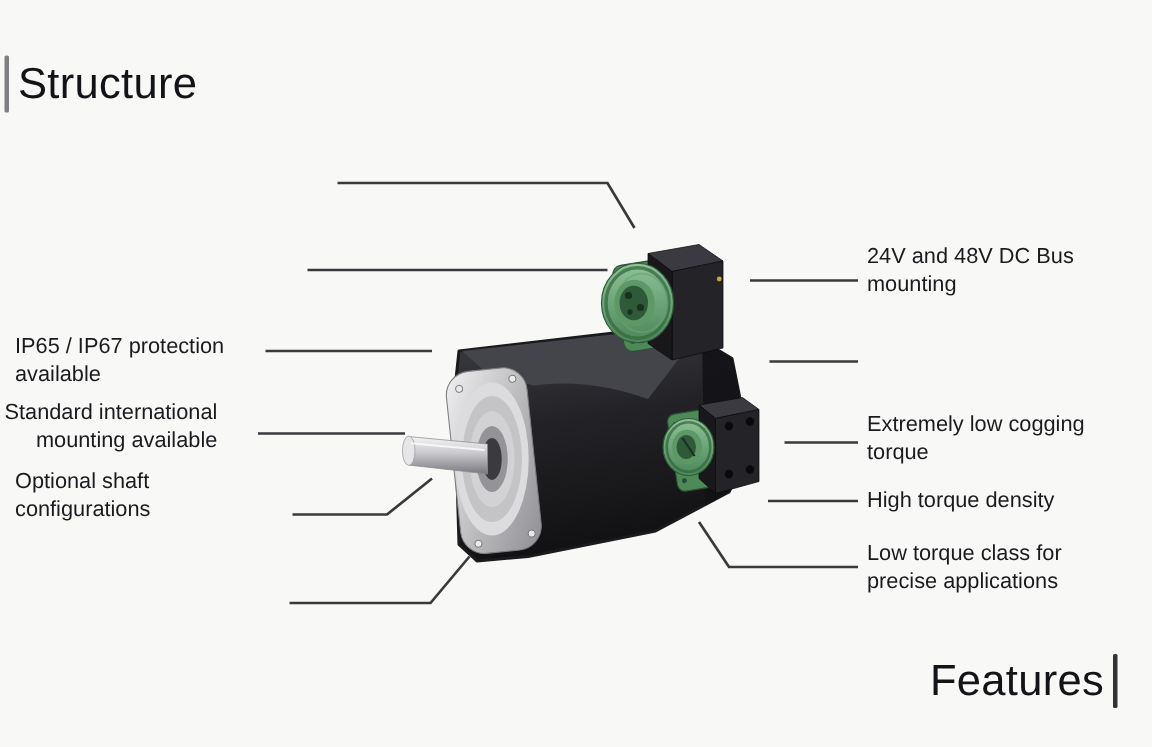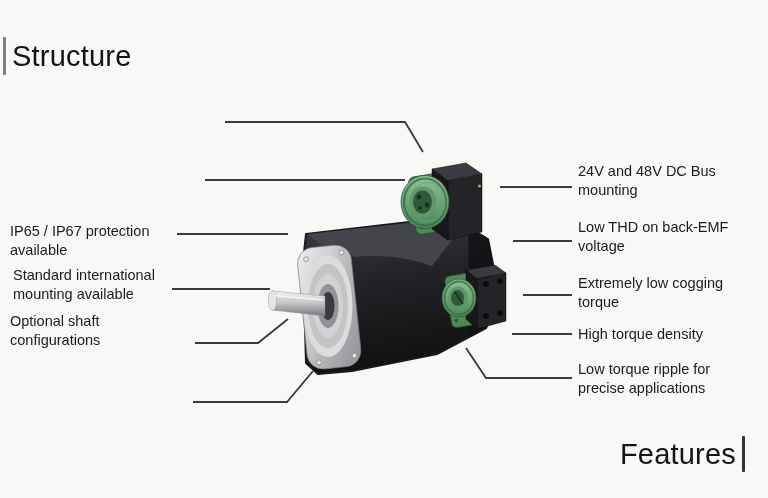--- a/index.html
+++ b/index.html
@@ -28,21 +28,21 @@
   .heading-features{top:436px;right:23px;}
   .heading-features .bar{height:36px;background:var(--features-bar);}
   .label{
     position:absolute;font-size:14.5px;line-height:19px;font-weight:500;
     white-space:pre-line;color:var(--text);
   }
   .label.right{left:578px;}
   .ll-0{top:87px;left:10px;}
   .ll-1{top:158px;left:10px;}
   .ll-2{top:210px;left:10px;margin-top:12px;}
-  .ll-3{top:266px;left:13px;}
+  .ll-3{top:266px;left:3px;text-align:right;}
   .ll-4{top:312px;left:10px;}
   .ll-5{top:378px;left:10px;}
   .rl-0{top:162px;}
   .rl-1{top:218px;}
   .rl-2{top:274px;}
   .rl-3{top:325px;}
   .rl-4{top:360px;}
 </style>
 </head>
 <body>
@@ -173,21 +173,19 @@
 
   <div class="label ll-2">IP65 / IP67 protection
 available</div>
   <div class="label ll-3">Standard international
 mounting available</div>
   <div class="label ll-4">Optional shaft
 configurations</div>
 
   <div class="label right rl-0">24V and 48V DC Bus
 mounting</div>
-  <div class="label right rl-1">Low THD on back-EMF
-voltage</div>
   <div class="label right rl-3">High torque density</div>
   <div class="label right rl-2">Extremely low cogging
 torque</div>
-  <div class="label right rl-4">Low torque ripple for
+  <div class="label right rl-4">Low torque class for
 precise applications</div>
 
 </div>
 
 </body></html>

